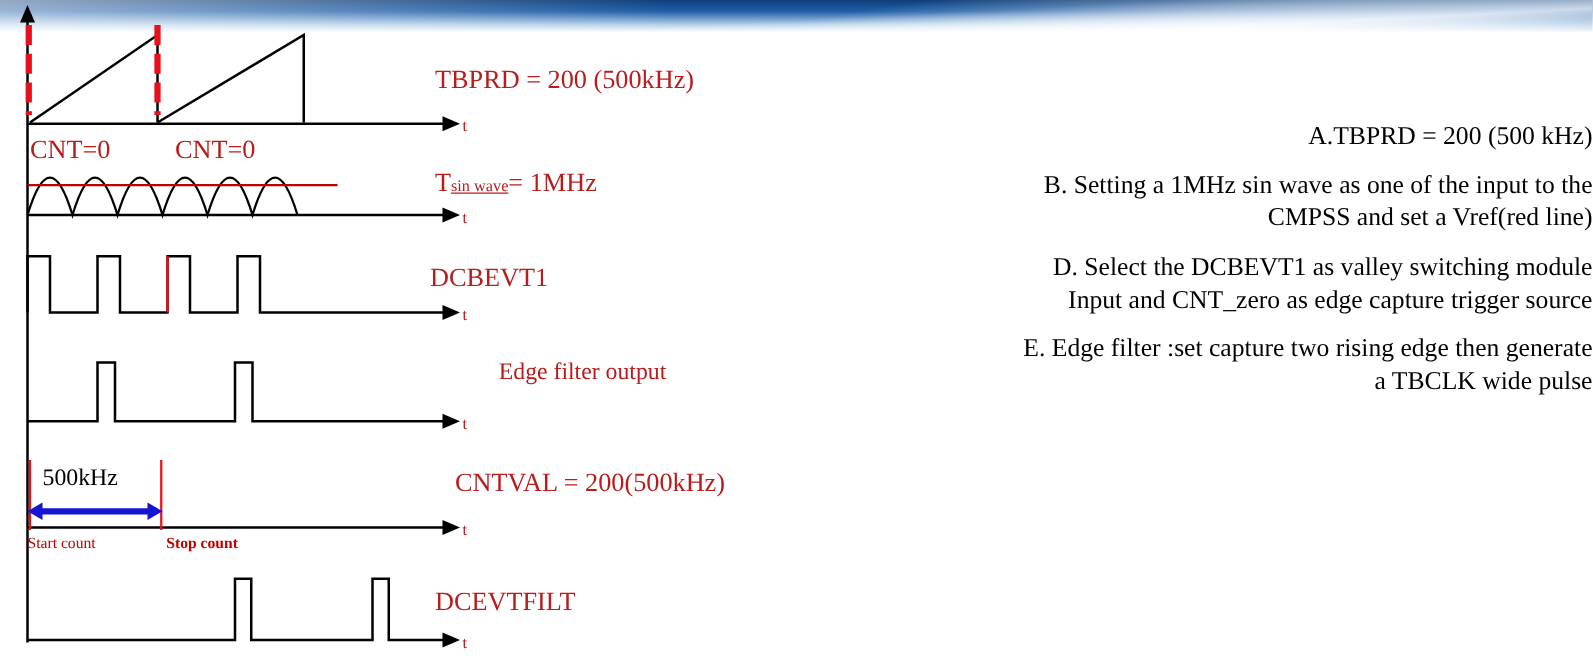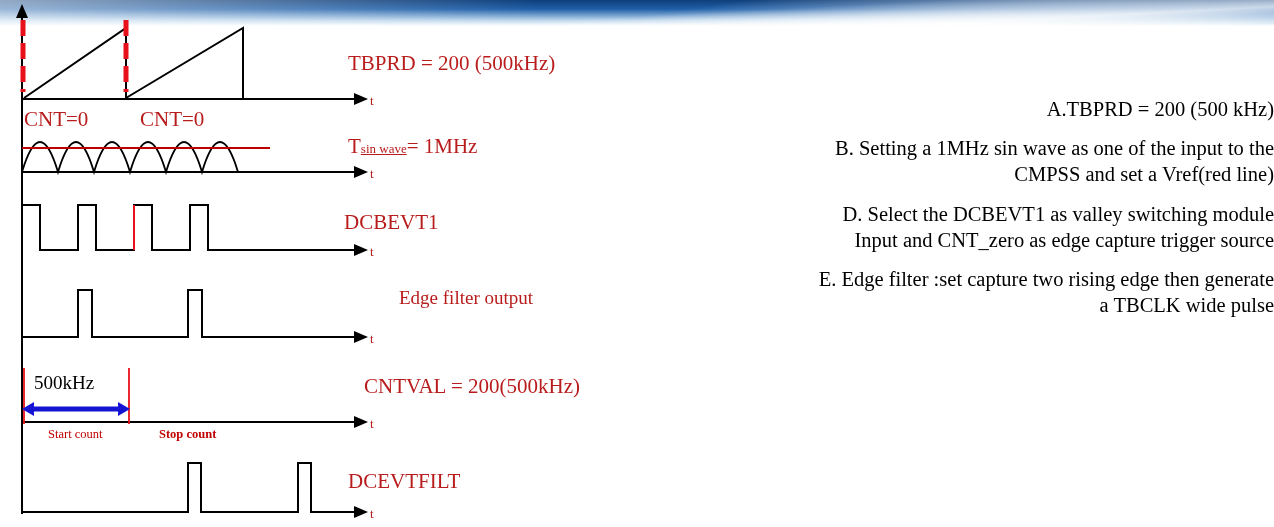--- a/index.html
+++ b/index.html
@@ -55,21 +55,20 @@
     line-height: 1;
   }
   .wave-label.small { font-size: 19px; }
   .sub { font-size: 13px; }
 
   .tiny-red {
     position: absolute;
     font-size: 12.5px;
     color: #c00000;
     white-space: nowrap;
-    margin-left: 26px;
   }
   .label-500 {
     position: absolute;
     font-size: 19px;
     color: #000000;
   }
 
   
   #notes {
     position: absolute;

